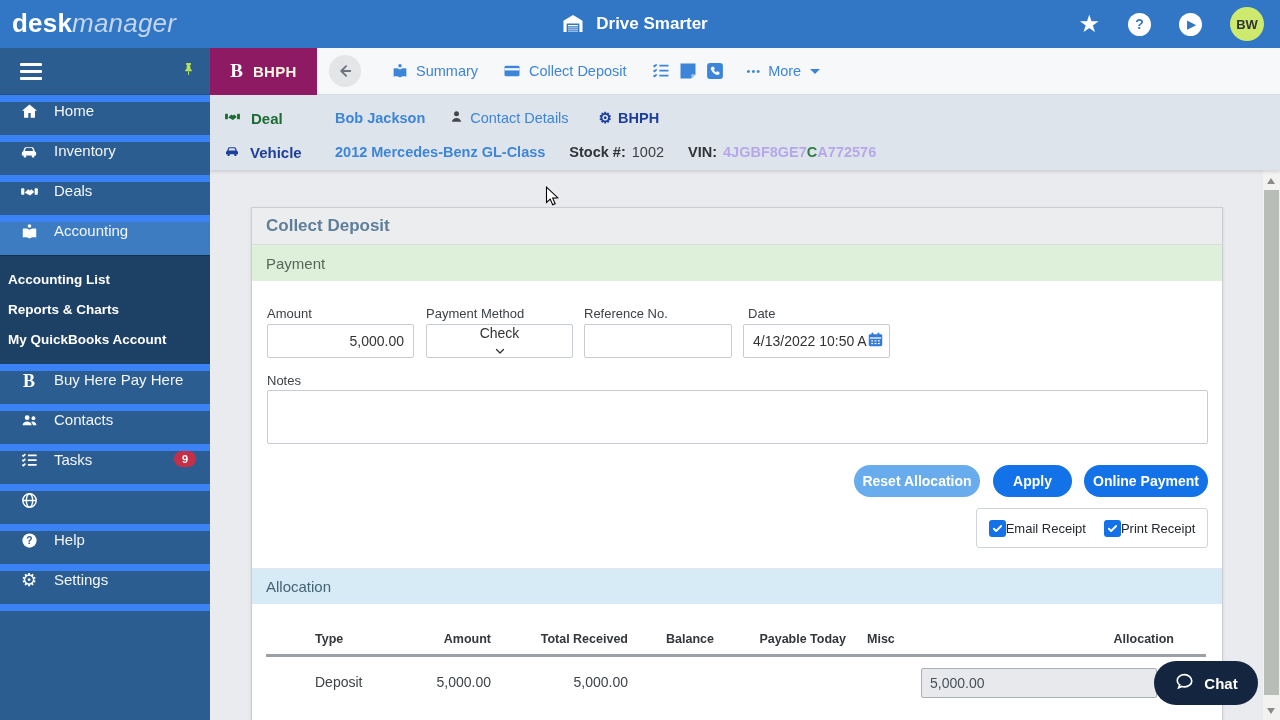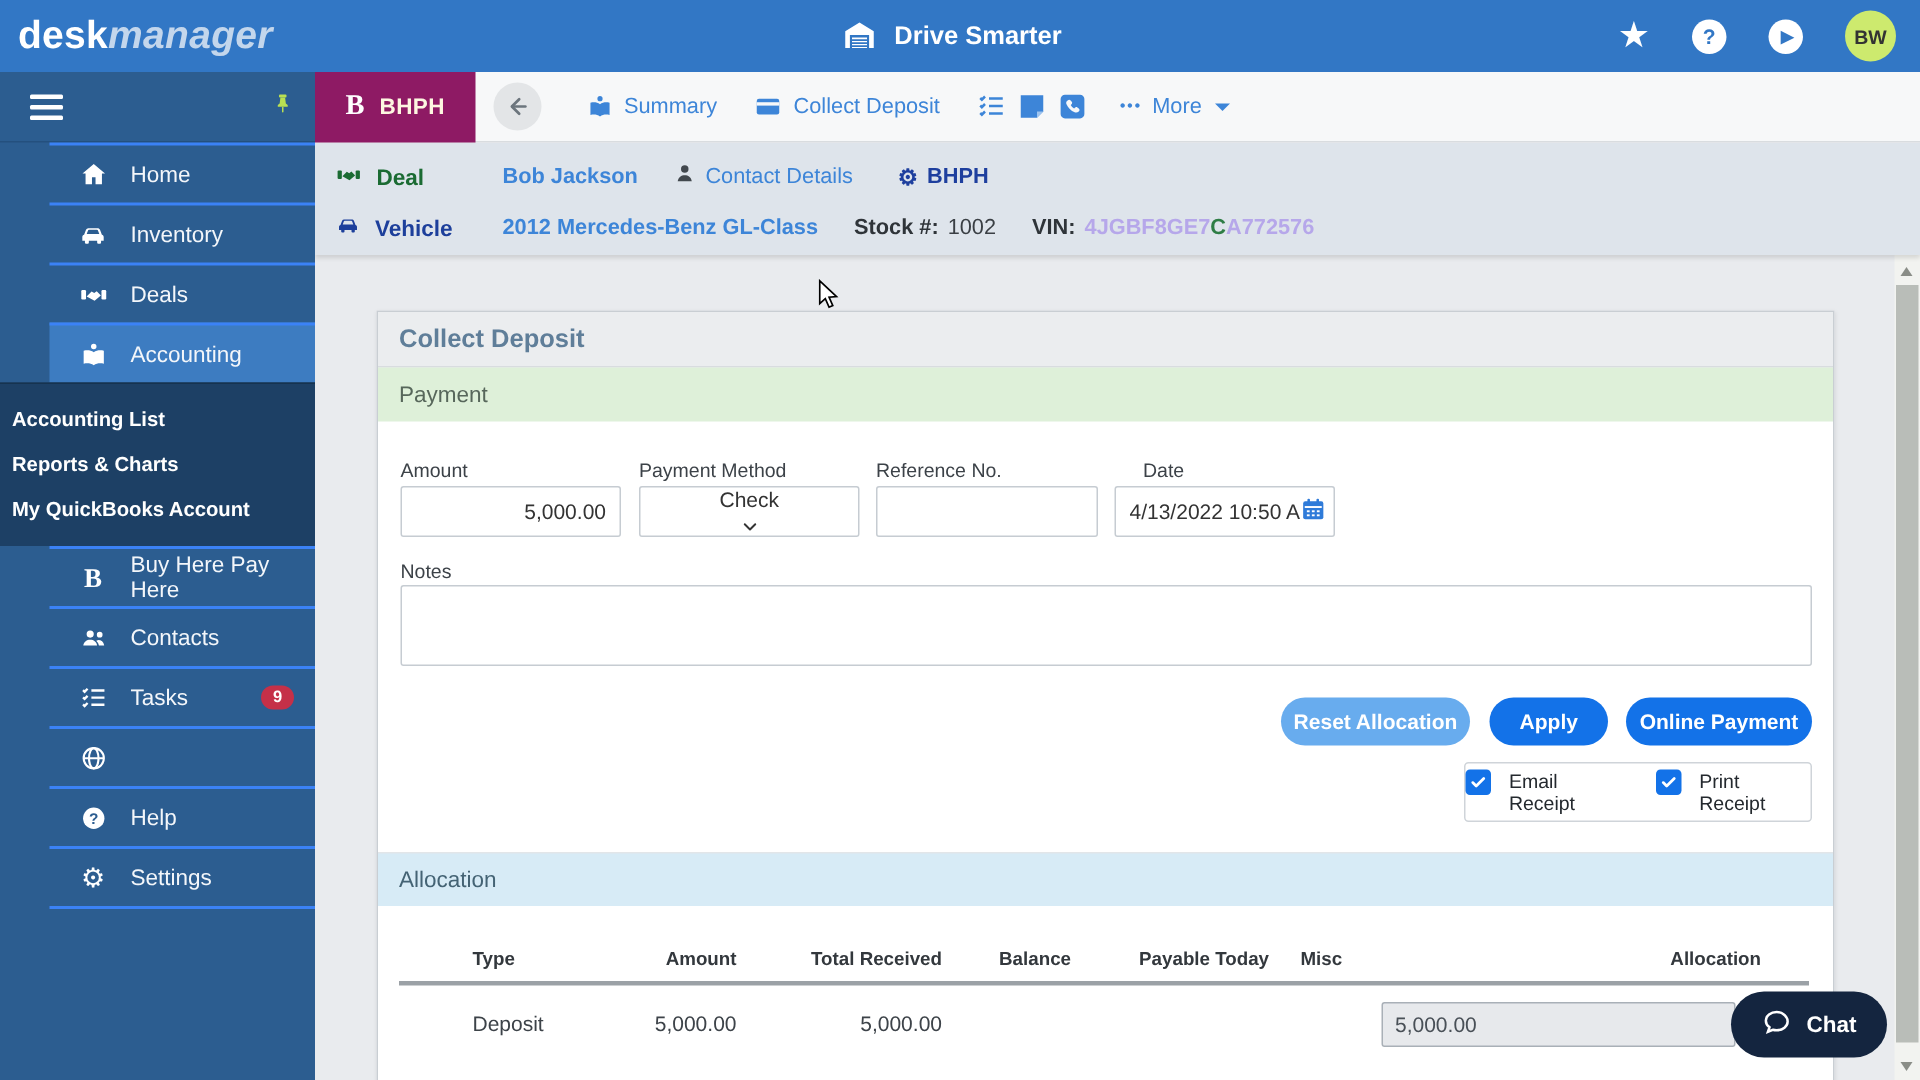--- a/index.html
+++ b/index.html
@@ -4,34 +4,34 @@
 <style>
   * { margin:0; padding:0; box-sizing:border-box; }
   html,body { width:1280px; height:720px; overflow:hidden; }
   body { font-family:"Liberation Sans", sans-serif; }
   .app { position:relative; width:1280px; height:720px; background:#e9ebee; overflow:hidden; }
 
   
   .topbar { position:absolute; left:0; top:0; width:1280px; height:48px; background:#3277c5; display:flex; align-items:center; z-index:30; }
   .logo { position:absolute; left:12px; top:8px; font-size:26px; color:#fff; letter-spacing:.2px; }
   .logo b { font-weight:bold; }
-  .logo i { font-style:italic; font-weight:bold; color:#c3d6ec; }
+  .logo i { font-style:italic; font-weight:normal; color:#c3d6ec; }
   .app-title { position:absolute; left:0; right:12px; top:0; height:48px; display:flex; align-items:center; justify-content:center; gap:10px; color:#fff; font-weight:bold; font-size:17px; }
   .top-icons { position:absolute; right:16px; top:0; height:48px; display:flex; align-items:center; gap:28px; }
   .star-glyph { color:#fff; font-size:24px; line-height:1; }
   .circle-btn { width:23px; height:23px; border-radius:50%; background:#fff; color:#3277c5; display:flex; align-items:center; justify-content:center; font-weight:bold; font-size:14px; }
   .circle-btn.play { font-size:11px; padding-left:2px; }
   .avatar { width:34px; height:34px; border-radius:50%; background:#cdea6e; color:#333; font-weight:bold; font-size:13px; display:flex; align-items:center; justify-content:center; }
 
   
   .sidebar { position:absolute; left:0; top:48px; width:210px; height:672px; background:#2c5d90; z-index:20; }
   .sb-head { height:47px; display:flex; align-items:center; justify-content:space-between; padding:0 14px 0 20px; border-bottom:1px solid #24507e; }
   .burger { width:22px; display:flex; flex-direction:column; gap:4px; }
   .burger span { height:3px; background:#fff; border-radius:1px; }
-  .nav-item { height:40px; display:flex; align-items:center; gap:14px; padding:0 14px 0 18px; color:#f3f6fa; font-size:15px; border-top:2px solid #3b82f6; cursor:pointer;margin-left:33px; }
+  .nav-item { height:40px; display:flex; gap:14px; padding:0 14px 0 18px; color:#f3f6fa; font-size:15px; border-top:7px solid #3b82f6; cursor:pointer; }
   .nav-item:first-child { border-top:none; }
   .nav-item .nav-ic { width:22px; display:flex; justify-content:center; color:#fff; flex:0 0 22px; }
   .nav-item.active { background:#3d7cc1; }
   .nav-sub { background:#1d4065; border-top:1px solid #16334f; padding:8px 0 10px 0; }
   .sub-item { height:30px; display:flex; align-items:center; padding-left:8px; color:#fff; font-size:13.5px; font-weight:bold; cursor:pointer; }
   .badge { margin-left:auto; background:#c53048; color:#fff; font-size:11px; font-weight:bold; min-width:22px; height:16px; border-radius:8px; display:flex; align-items:center; justify-content:center; }
   .glyph-ic { font-size:18px; line-height:1; }
 
   
   .tabbar { position:absolute; left:210px; top:48px; width:1070px; height:47px; background:#f7f8f9; border-bottom:1px solid #d9dcdf; display:flex; align-items:center; z-index:25; }
@@ -69,21 +69,21 @@
   .inp { position:absolute; height:34px; border:1px solid #c6ccd2; border-radius:2px; background:#fff; font-family:"Liberation Sans",sans-serif; font-size:14px; color:#333; padding:0 9px; }
   input.inp { outline:none; }
   .sel { display:flex; align-items:center; justify-content:space-between; cursor:pointer;flex-direction:column; }
   .date-box { display:flex; align-items:center; cursor:pointer; }
   .date-txt { flex:1; overflow:hidden; white-space:nowrap; width:108px; }
   .btn { position:absolute; top:257px; height:32px; border:none; border-radius:16px; color:#fff; font-family:"Liberation Sans",sans-serif; font-size:14px; font-weight:bold; cursor:pointer; }
   .btn.reset { left:602px; width:126px; background:#68acee; }
   .btn.apply { left:741px; width:79px; background:#1372e8; }
   .btn.online { left:832px; width:124px; background:#1372e8; }
   .receipt-box { position:absolute; left:724px; top:300px; width:232px; height:40px; border:1px solid #cfd4d9; border-radius:3px; background:#fff; display:flex; align-items:center; justify-content:center; gap:18px; }
-  .chk-wrap { display:flex; align-items:flex-start; gap:12px; cursor:pointer; }
+  .chk-wrap { display:flex; align-items:center; gap:0; cursor:pointer; }
   .chk { width:17px; height:17px; border-radius:3px; background:#1372e8; display:flex; align-items:center; justify-content:center; }
   .chk-lbl { font-size:13px; color:#24292e; }
 
   
   .t-head { position:absolute; left:0; top:424px; width:100%; height:20px; font-size:12.5px; font-weight:bold; color:#33383d; }
   .t-head span, .t-row span { position:absolute; }
   .ta-r { text-align:right; }
   .t-divider { position:absolute; left:14px; right:16px; top:446px; height:3px; background:#9ba1a6; }
   .t-row { position:absolute; left:0; top:466px; width:100%; height:40px; font-size:14px; color:#3d4349; }
   .alloc-inp { position:absolute; left:669px; top:-6px; width:236px; height:30px; background:#e7e9ec; border:1px solid #a9b0b7; border-radius:2px; font-family:"Liberation Sans",sans-serif; font-size:14px; color:#495057; padding:0 8px; }
@@ -382,21 +382,21 @@
       <div class="inp sel" style="left:174px;top:116px;width:147px">
         <span>Check</span>
         <svg width="12" height="12" viewBox="0 0 24 24">
             <path d="M5 9l7 7 7-7" fill="none" stroke="#333" stroke-width="2.6" stroke-linecap="round" stroke-linejoin="round"></path>
           </svg>
       </div>
 
       <span class="fld-label" style="left:332px;top:98px">Reference No.</span>
       <input class="inp" style="left: 332px; top: 116px; width: 148px;" value="">
 
-      <span class="fld-label" style="left:510px;top:98px">Date</span>
+      <span class="fld-label" style="left:496px;top:98px">Date</span>
       <div class="inp date-box" style="left:491px;top:116px;width:147px;padding-right:5px">
         <span class="date-txt">4/13/2022 10:50 AM</span>
         <span><svg width="17" height="17" viewBox="0 0 24 24">
               <g fill="#2f7bd9">
                 <rect x="2.5" y="4.5" width="19" height="17" rx="2"></rect>
                 <rect x="6.5" y="2" width="2.4" height="4.5" rx="1"></rect>
                 <rect x="15" y="2" width="2.4" height="4.5" rx="1"></rect>
               </g>
               <rect x="4" y="9" width="16" height="1.8" fill="#fff"></rect>
               <g fill="#fff">

